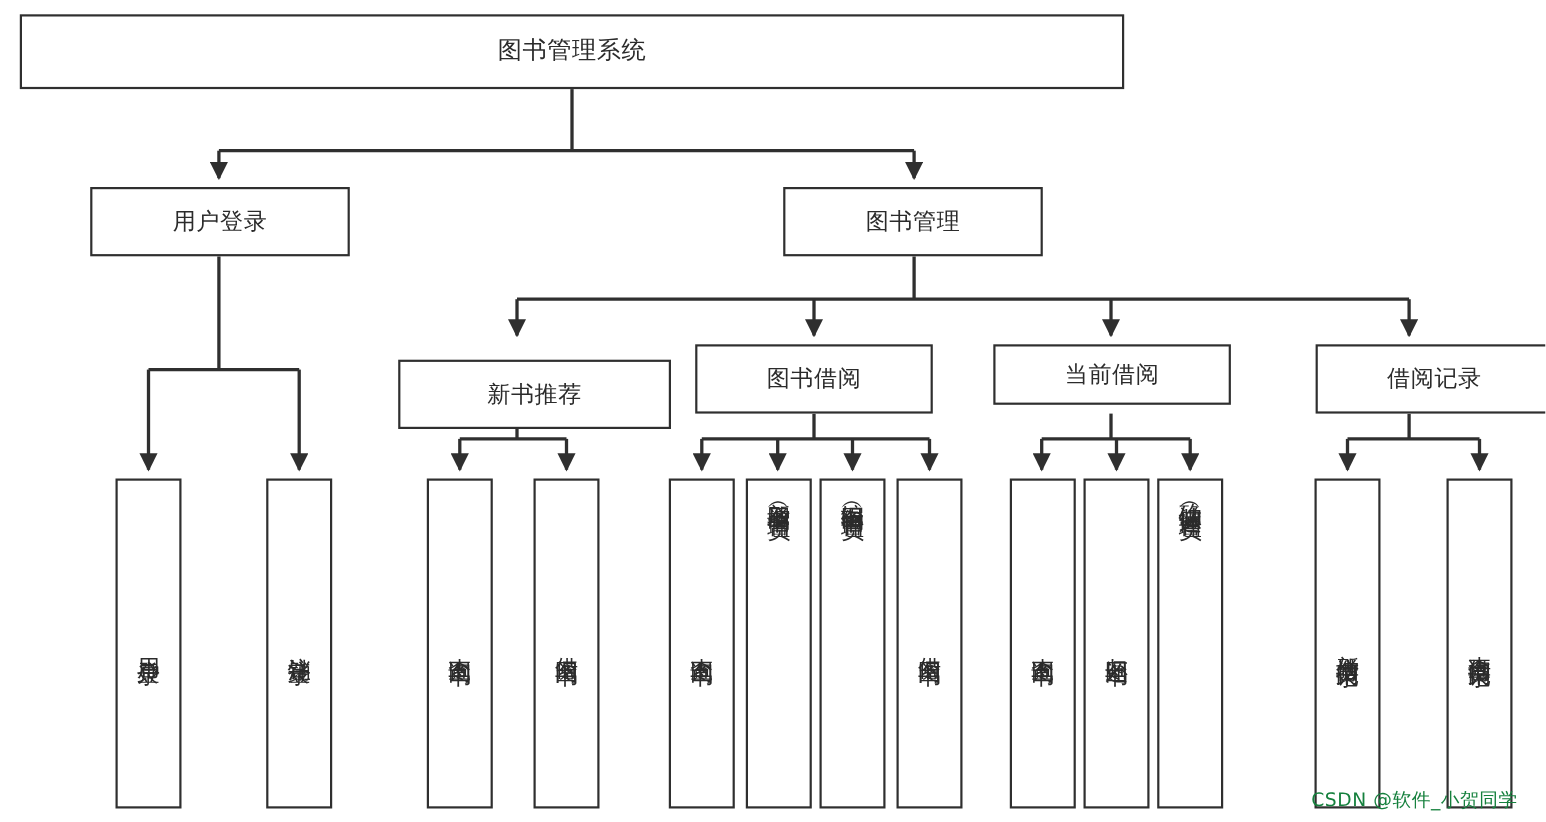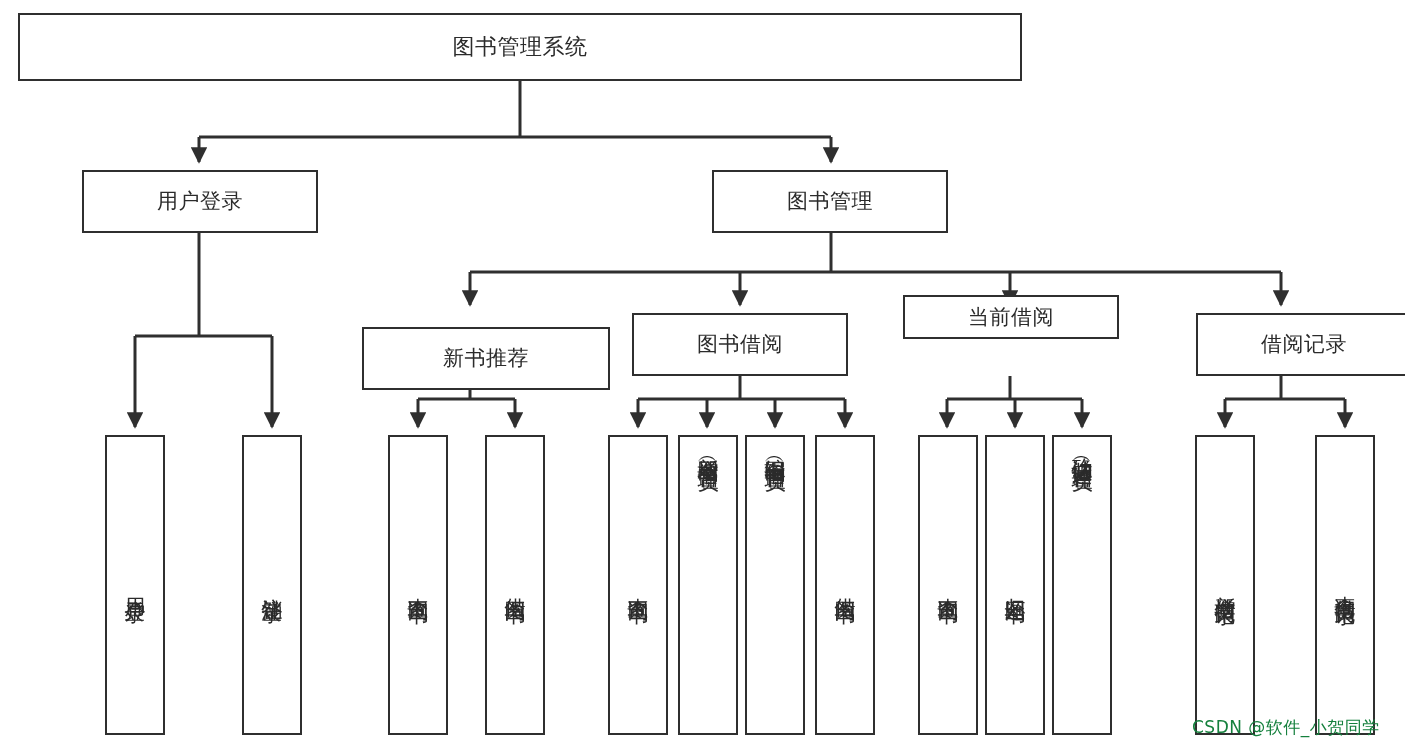--- a/index.html
+++ b/index.html
@@ -145,21 +145,21 @@
   <div class="node horizontal" style="left:712px; top:170px; width:236px; height:63px;">
     <span class="node-label">图书管理</span>
   </div>
 
   <div class="node horizontal" style="left:362px; top:327px; width:248px; height:63px;justify-content:center;">
     <span class="node-label">新书推荐</span>
   </div>
   <div class="node horizontal" style="left:632px; top:313px; width:216px; height:63px;">
     <span class="node-label">图书借阅</span>
   </div>
-  <div class="node horizontal" style="left:903px; top:295px; width:216px; height:44px;">
+  <div class="node horizontal" style="left:903px; top:313px; width:216px; height:55px;">
     <span class="node-label">当前借阅</span>
   </div>
   <div class="node horizontal" style="left:1173px; top:313px; width:216px; height:63px;margin-left:23px;">
     <span class="node-label">借阅记录</span>
   </div>
 
   <div class="node leaf centered" style="left:105px; top:435px; width:60px; height:300px;">
     <span class="node-label">用户登录</span>
   </div>
   <div class="node leaf centered" style="left:242px; top:435px; width:60px; height:300px;">

